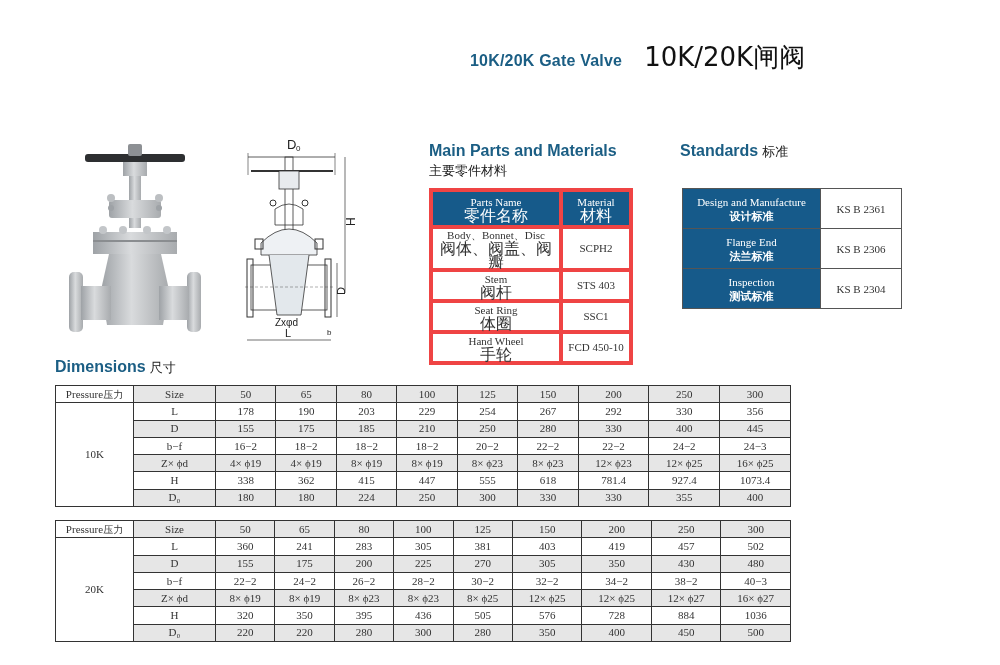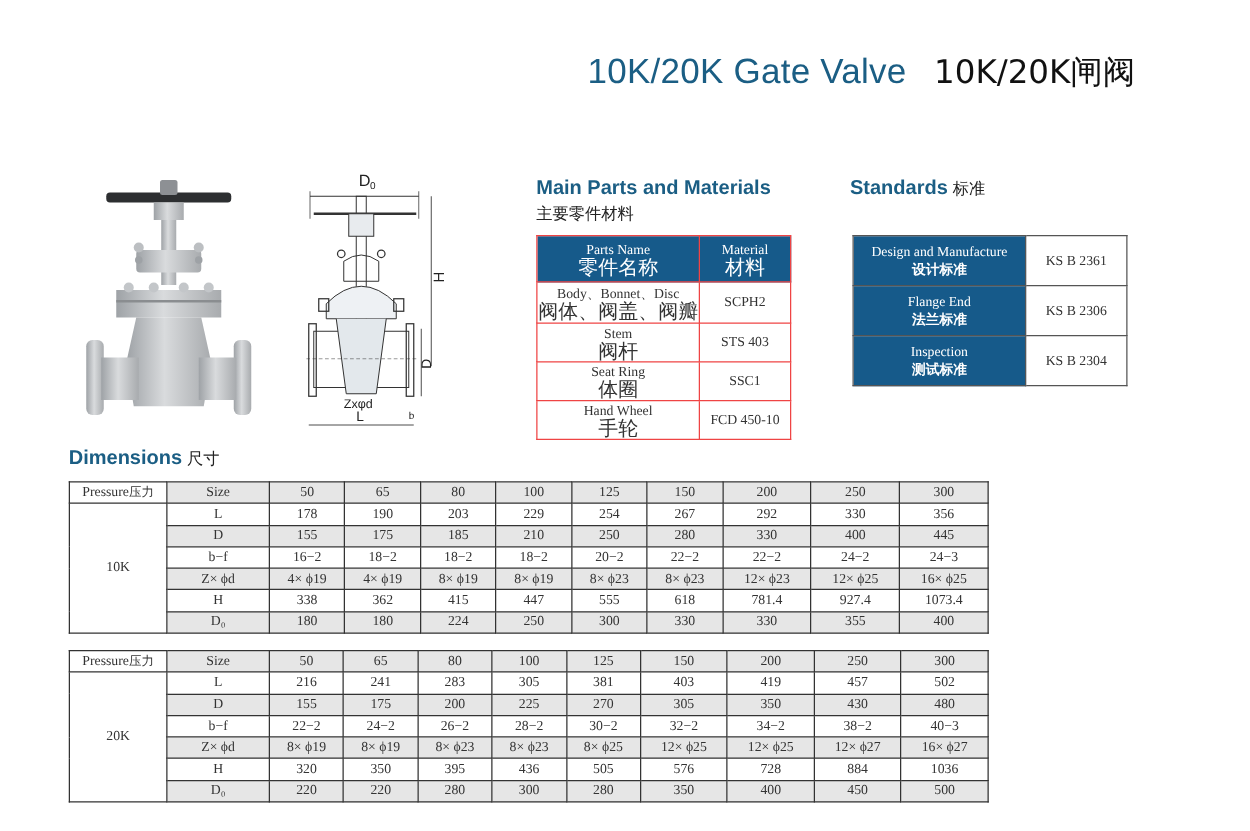--- a/index.html
+++ b/index.html
@@ -1,32 +1,32 @@
 <!DOCTYPE html>
 <html><head>
 <meta charset="utf-8">
 <style>
   * { margin: 0; padding: 0; box-sizing: border-box; }
   html, body { width: 1000px; height: 665px; background: #ffffff; overflow: hidden; }
   body { position: relative; font-family: "Liberation Serif", "DejaVu Serif", serif; color: #222; }
 
   .title-row { position: absolute; left: 470px; top: 40px; height: 44px; display: flex; align-items: baseline; }
-  .title-en { font-family: "Liberation Sans", "DejaVu Sans", sans-serif; font-weight: normal; font-size: 28px; color: #1b5e84; letter-spacing: 0.2px; }
+  .title-en { font-family: "Liberation Sans", "DejaVu Sans", sans-serif; font-weight: bold; font-size: 16px; color: #1b5e84; letter-spacing: 0.2px; }
   .title-cn { font-family: "DejaVu Sans", "Liberation Sans", sans-serif; font-size: 26px; color: #111; margin-left: 22px; }
 
   .photo { position: absolute; left: 65px; top: 140px; width: 140px; height: 200px; }
   .drawing { position: absolute; left: 245px; top: 135px; width: 115px; height: 210px; }
 
   .sec-head { position: absolute; font-family: "Liberation Sans", "DejaVu Sans", sans-serif; font-weight: bold; color: #1b5e84; font-size: 16px; }
   .sec-head .cn { font-family: "DejaVu Sans", sans-serif; font-weight: normal; color: #222; font-size: 13px; margin-left: 4px; }
   .sec-sub { position: absolute; font-family: "DejaVu Sans", sans-serif; font-size: 13px; color: #222; }
 
   table { border-collapse: collapse; }
   .parts-table { position: absolute; left: 429px; top: 188px; width: 204px; font-size: 11px; }
-  .parts-table td, .parts-table th { border: 1px solid #ef4444; text-align: center; line-height: 13px; }
+  .parts-table td, .parts-table th { border: 4px solid #ef4444; text-align: center; line-height: 13px; }
   .parts-table th { background: #165a8a; color: #ffffff; font-weight: normal; height: 37px; }
   .parts-table th.c1 { width: 130px; }
   .parts-table td { height: 31px; color: #333; }
   .parts-table tr.r1 td { height: 33px; }
   .parts-table .cn { font-family: "DejaVu Sans", sans-serif; font-size: 16px; display: block; }
 
   .std-table { position: absolute; left: 682px; top: 188px; width: 220px; font-size: 11px; padding-left: 30px; }
   .std-table td { border: 1px solid #555; height: 40px; text-align: center; line-height: 14px; }
   .std-table td.k { background: #165a8a; color: #ffffff; width: 138px; }
   .std-table td.v { background: #ffffff; color: #333; }
@@ -285,21 +285,21 @@
         <td>100</td>
         <td>125</td>
         <td>150</td>
         <td>200</td>
         <td>250</td>
         <td>300</td>
       </tr>
       <tr class="plain">
         <td class="pval" rowspan="6">20K</td>
         <td class="lbl">L</td>
-        <td>216</td>
+        <td>360</td>
         <td>241</td>
         <td>283</td>
         <td>305</td>
         <td>381</td>
         <td>403</td>
         <td>419</td>
         <td>457</td>
         <td>502</td>
       </tr>
       <tr class="shade">

